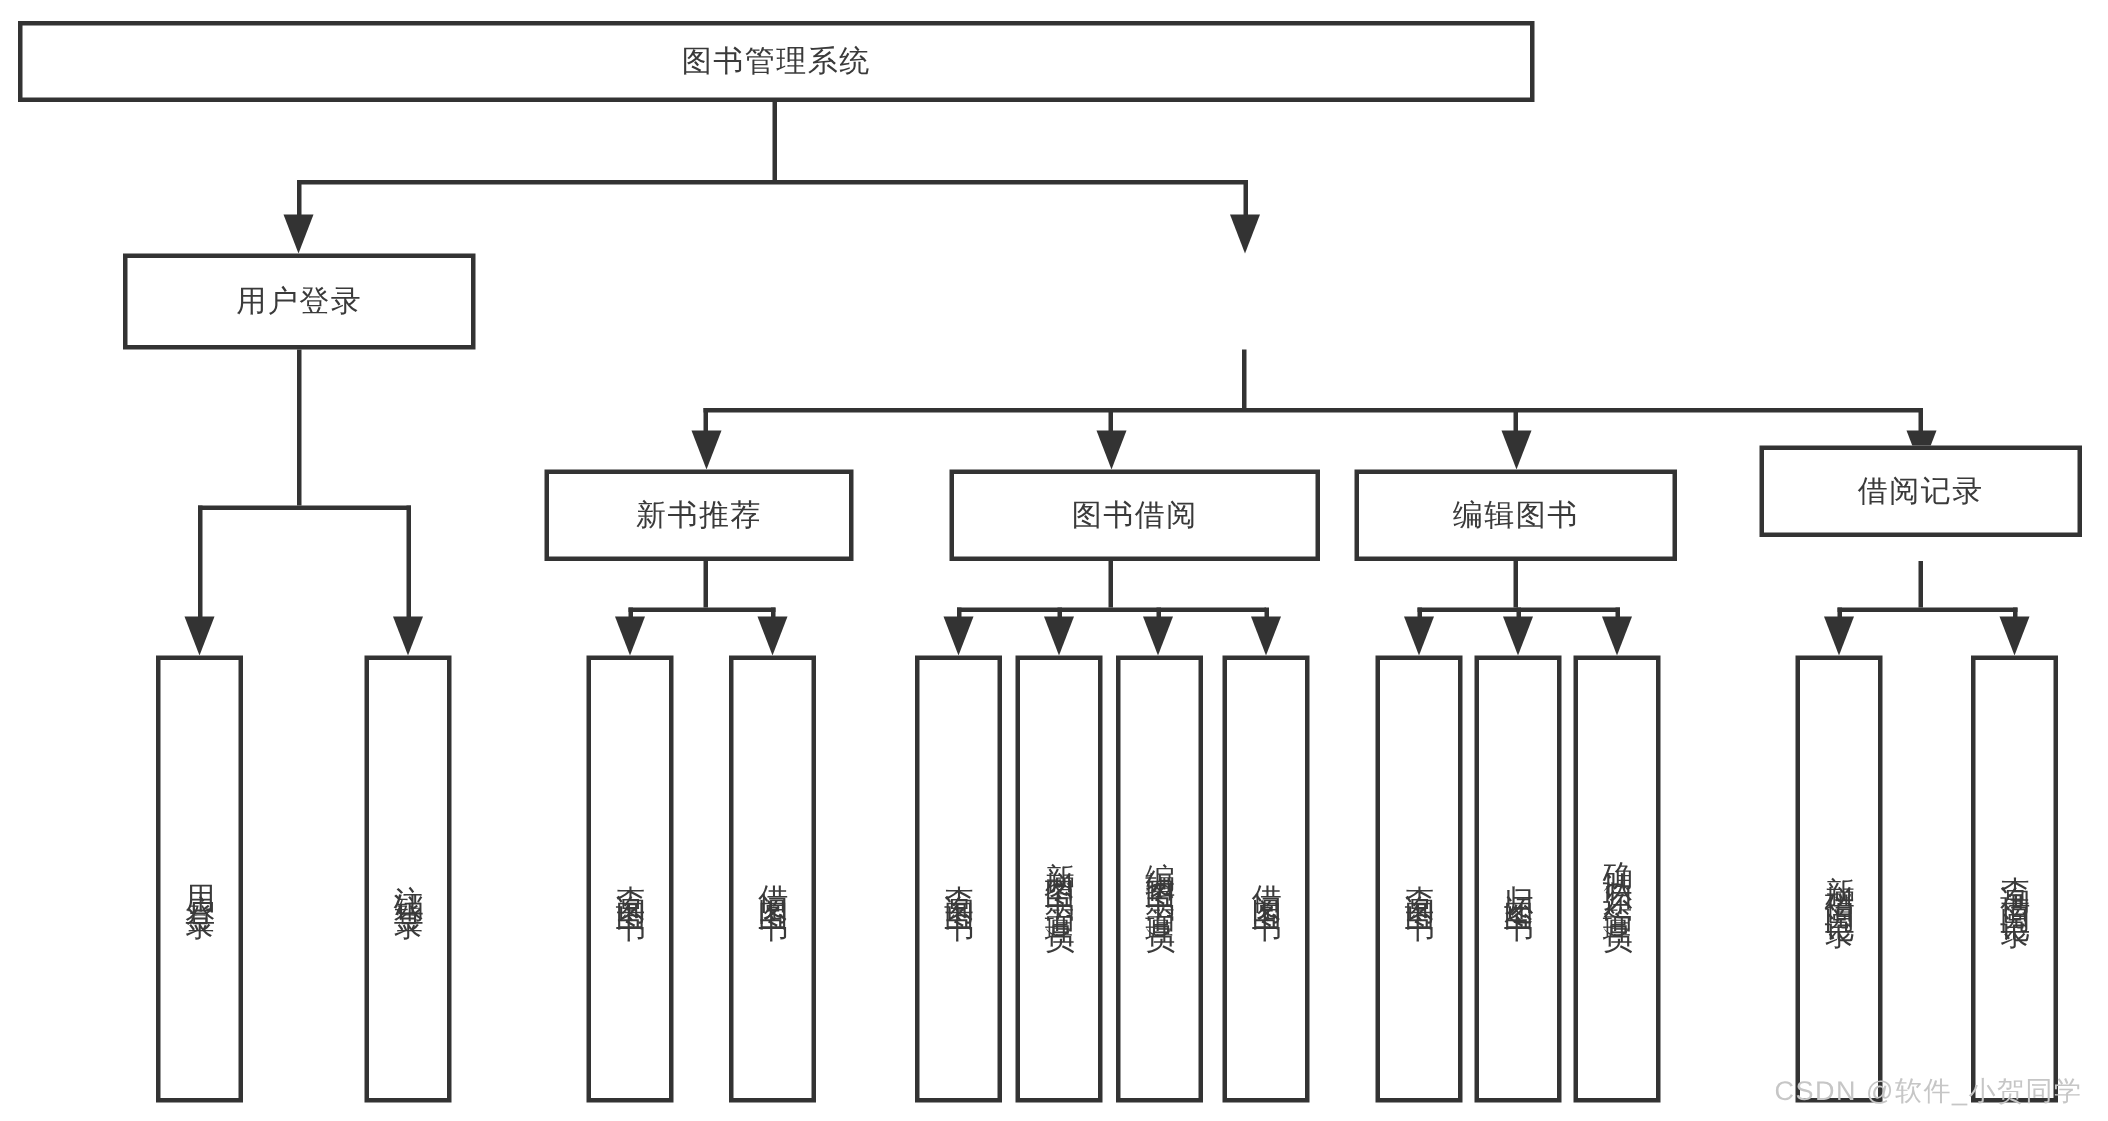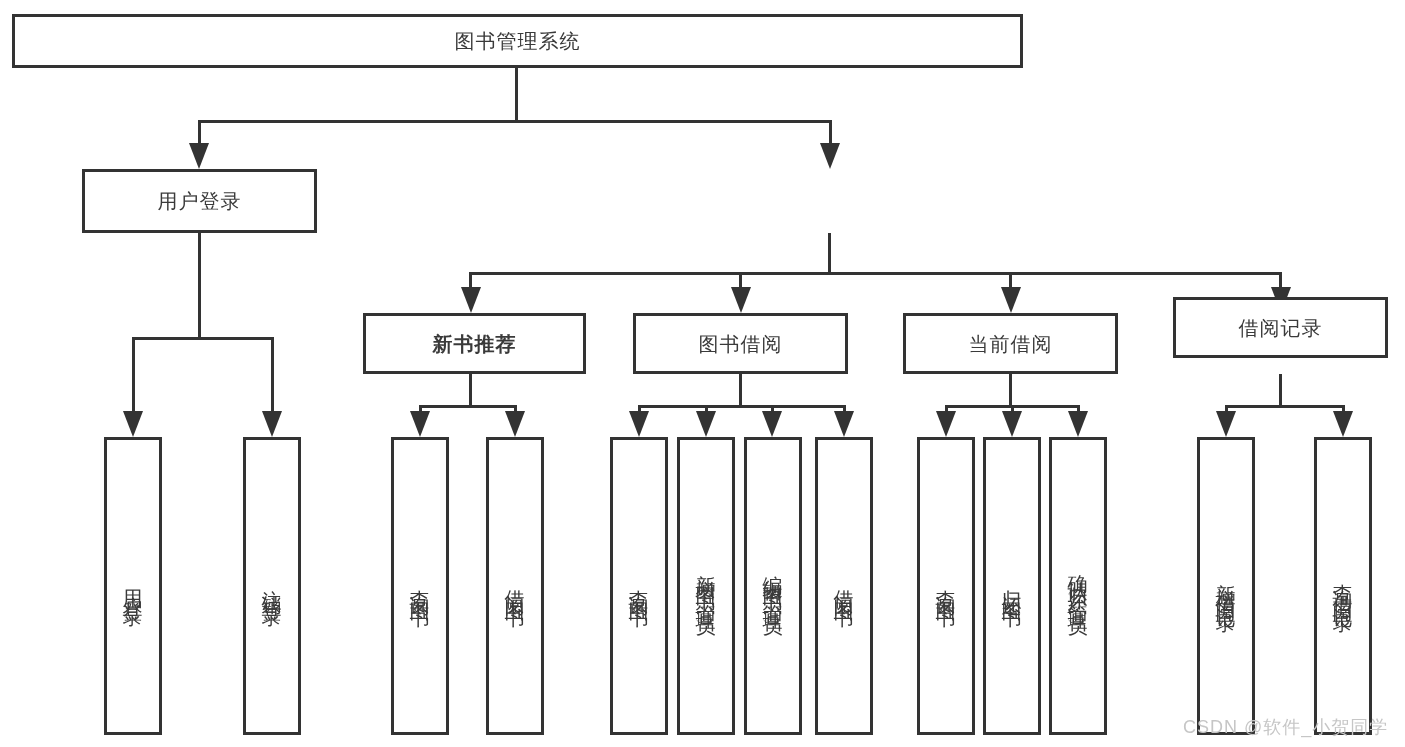--- a/index.html
+++ b/index.html
@@ -105,23 +105,23 @@
   <div class="arrow" style="left:123px;top:337px;height:100px;"></div>
   <div class="arrow" style="left:262px;top:337px;height:100px;"></div>
 
   <div class="vline" style="left:828px;top:233px;height:39px;"></div>
   <div class="hline" style="left:469px;top:272px;width:813px;"></div>
   <div class="arrow" style="left:460.5px;top:272px;height:41px;"></div>
   <div class="arrow" style="left:730.5px;top:272px;height:41px;"></div>
   <div class="arrow" style="left:1000.5px;top:272px;height:41px;"></div>
   <div class="arrow" style="left:1270.5px;top:272px;height:41px;"></div>
 
-  <div class="node" style="left:363px;top:313px;width:223px;height:61px;font-weight:bold;">新书推荐</div>
-  <div class="node" style="left:633px;top:313px;width:215px;height:61px;">图书借阅</div>
-  <div class="node" style="left:903px;top:313px;width:215px;height:61px;">当前借阅</div>
+  <div class="node" style="left:363px;top:313px;width:206px;height:61px;">新书推荐</div>
+  <div class="node" style="left:633px;top:313px;width:247px;height:61px;">图书借阅</div>
+  <div class="node" style="left:903px;top:313px;width:215px;height:61px;">编辑图书</div>
   <div class="node" style="left:1173px;top:297px;width:215px;height:61px;">借阅记录</div>
 
   <div class="vline" style="left:469px;top:374px;height:31px;"></div>
   <div class="hline" style="left:418.5px;top:405px;width:98px;"></div>
   <div class="arrow" style="left:410px;top:405px;height:32px;"></div>
   <div class="arrow" style="left:505px;top:405px;height:32px;"></div>
 
   <div class="vline" style="left:739px;top:374px;height:31px;"></div>
   <div class="hline" style="left:637.5px;top:405px;width:206px;"></div>
   <div class="arrow" style="left:629px;top:405px;height:32px;"></div>

